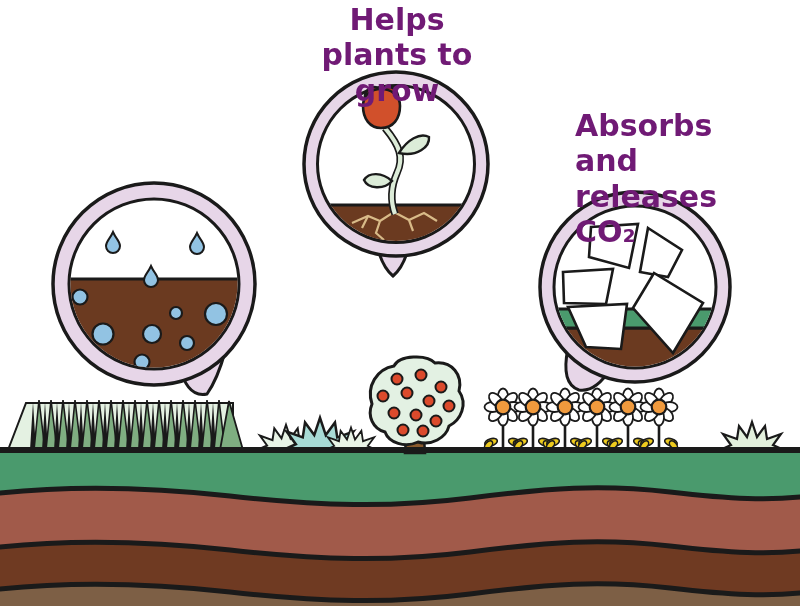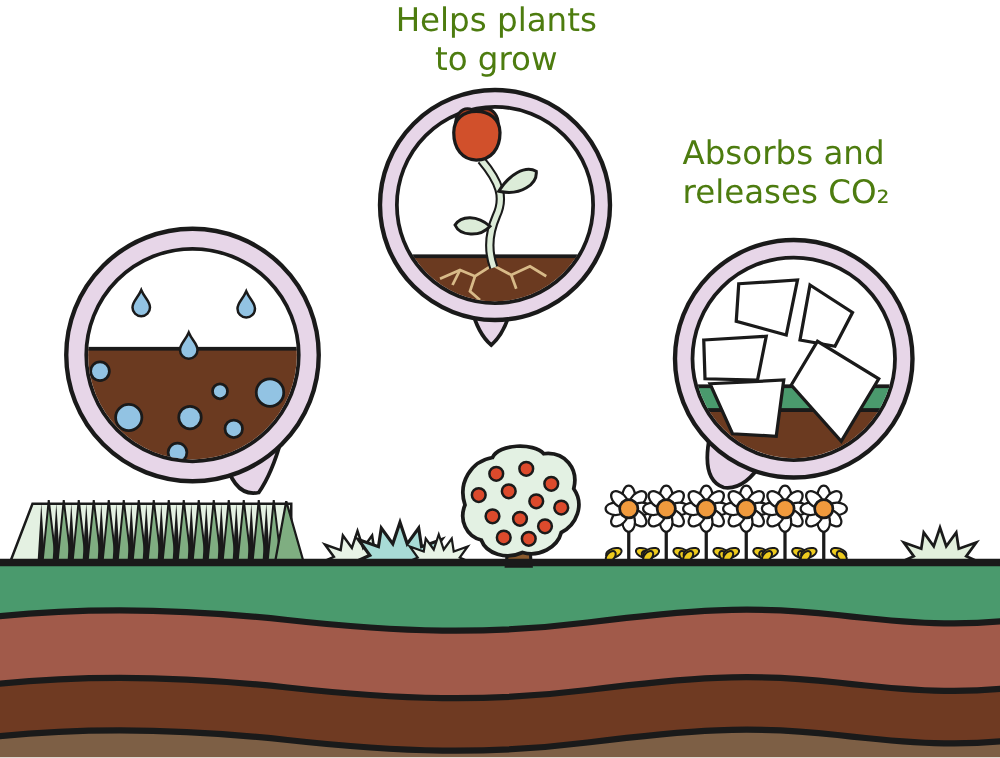--- a/index.html
+++ b/index.html
@@ -1,19 +1,19 @@
 <!DOCTYPE html>
 <html><head>
 <meta charset="utf-8">
 <style>
   html,body{margin:0;padding:0;background:#fff;}
   #stage{position:relative;width:800px;height:606px;overflow:hidden;background:#ffffff;
          font-family:"DejaVu Sans","Liberation Sans",sans-serif;}
   #art{position:absolute;left:0;top:0;}
-  .caption{position:absolute;color:#4d7c0f;font-size:26px;line-height:1.18;font-weight:400;}
+  .caption{position:absolute;color:#701a75;font-size:30px;line-height:1.18;font-weight:700;}
   .caption.center{text-align:center;}
 </style>
 </head>
 <body>
 
 <div id="stage">
 
 <svg id="art" width="800" height="606" viewBox="0 0 800 606">
   <defs>
     <clipPath id="clipL">
@@ -188,15 +188,15 @@
         <path d="M568,307 L627,304 L621,349 L586,347 Z"></path>
         <path d="M633,308 L654,273 L703,303 L673,353 Z"></path>
       </g>
     </g>
   </g>
 </svg>
 
 
 <div class="caption center" style="left:307px;top:2px;width:180px;">Helps plants to grow</div>
 
-<div class="caption" style="left:546px;top:108px;width:185px;">Absorbs and releases CO₂</div>
+<div class="caption" style="left:575px;top:108px;width:185px;">Absorbs and releases CO₂</div>
 
 </div>
 
 </body></html>

